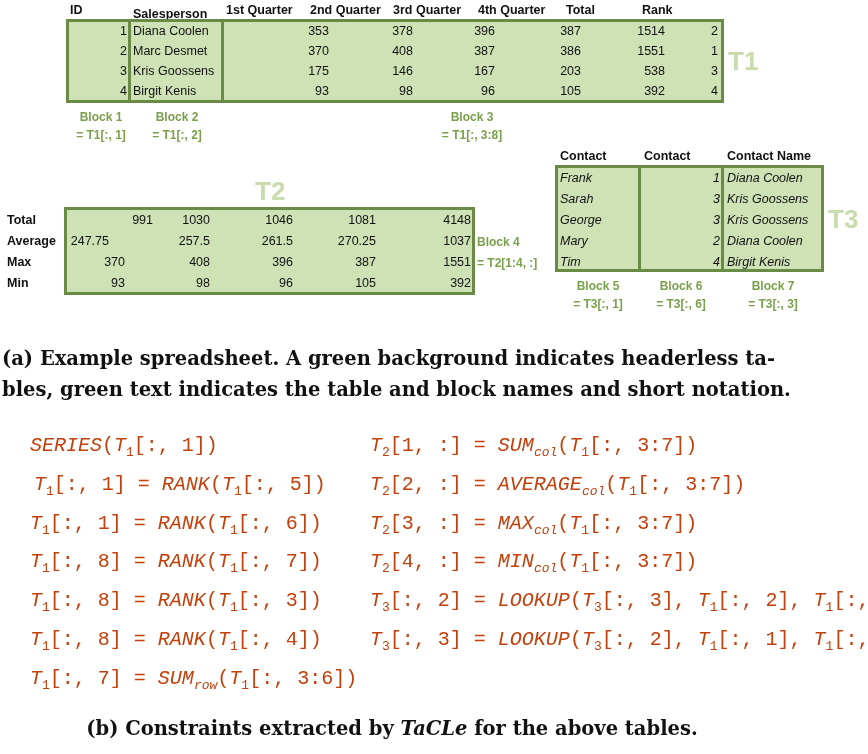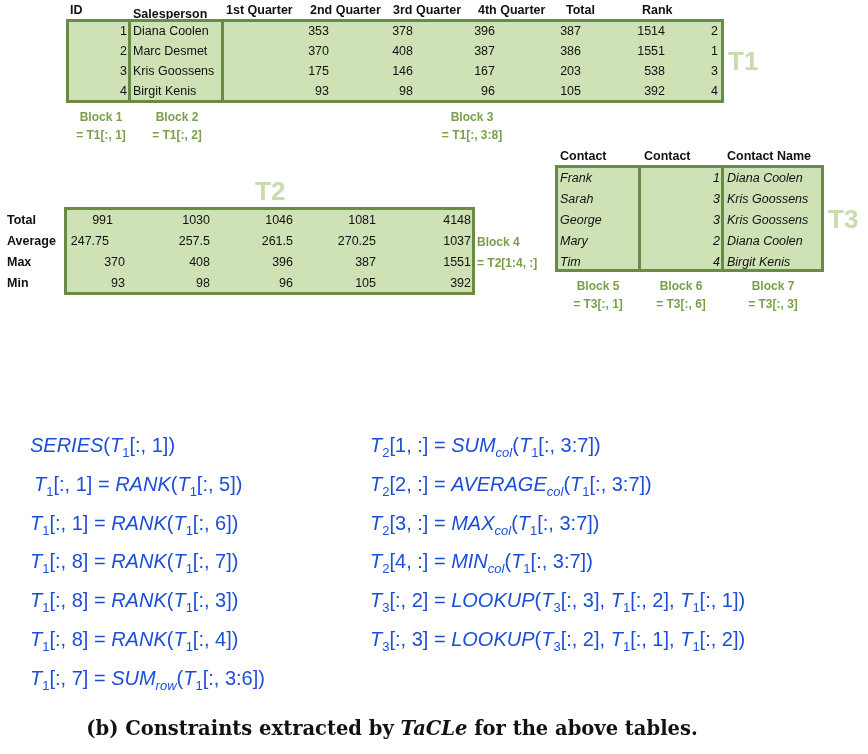--- a/index.html
+++ b/index.html
@@ -8,21 +8,21 @@
   .hdr { font-weight: bold; font-size: 12.5px; white-space: nowrap; }
   .cell { font-size: 12.5px; white-space: nowrap; line-height: 21px; }
   .r { text-align: right; }
   .l { text-align: left; }
   .box { position: absolute; background: #cfe2b6; border: 3px solid #6a8b45; box-sizing: border-box; }
   .vline { position: absolute; width: 3px; background: #6a8b45; }
   .tname { position: absolute; font-weight: bold; font-size: 26px; color: #c8dcae; }
   .blk { position: absolute; font-weight: bold; font-size: 12px; color: #7aa04c; text-align: center; line-height: 18px; white-space: nowrap; }
   .rowlabel { font-weight: bold; font-size: 12.5px; }
   .caption { position: absolute; font-family: "DejaVu Serif", "Liberation Serif", serif; font-weight: bold; font-size: 20px; line-height: 31px; color: #111; }
-  .eq { position: absolute; font-family: Liberation Sans, sans-serif; font-size: 20px; white-space: nowrap; color: #1d4ed8; }
+  .eq { position: absolute; font-family: Liberation Mono, monospace; font-size: 20px; white-space: nowrap; color: #c2410c; }
   .eq i { font-style: italic; }
   .eq sub { font-size: 13px; font-style: italic; }
 </style>
 </head>
 <body>
 
 <div>
 
   <div class="abs hdr" style="left:70px;top:3px;">ID</div>
   <div class="abs hdr" style="left:133px;top:7px;text-decoration:underline;">Salesperson</div>
@@ -96,21 +96,21 @@
   </div>
 </div>
 
 <div>
   <div class="tname" style="left:255px;top:176px;">T2</div>
   <div class="box" style="left:64px;top:207px;width:411px;height:88px;"></div>
 
   <div class="abs" style="left:7px;top:210px;width:470px;">
     <div style="position:relative;height:21px;">
       <div class="abs cell rowlabel" style="left:0;">Total</div>
-      <div class="abs cell r" style="left:48px;width:58px;">991</div>
+      <div class="abs cell r" style="left:60px;width:58px;padding-left:28px;">991</div>
       <div class="abs cell r" style="left:118px;width:85px;">1030</div>
       <div class="abs cell r" style="left:203px;width:83px;">1046</div>
       <div class="abs cell r" style="left:286px;width:83px;">1081</div>
       <div class="abs cell r" style="left:369px;width:95px;">4148</div>
     </div>
     <div style="position:relative;height:21px;">
       <div class="abs cell rowlabel" style="left:0;">Average</div>
       <div class="abs cell r" style="left:44px;width:58px;">247.75</div>
       <div class="abs cell r" style="left:118px;width:85px;">257.5</div>
       <div class="abs cell r" style="left:203px;width:83px;">261.5</div>
@@ -188,20 +188,22 @@
     <div>Block 6</div>
     <div>= T3[:, 6]</div>
   </div>
   <div class="blk" style="left:737px;top:277px;width:72px;">
     <div>Block 7</div>
     <div>= T3[:, 3]</div>
   </div>
 </div>
 
 <div class="caption" style="left:2px;top:343px;width:866px;font-size:19.5px;">
+  <div style="white-space:nowrap;">(a) Example spreadsheet. A green background indicates headerless ta-</div>
+  <div style="white-space:nowrap;">bles, green text indicates the table and block names and short notation.</div>
 </div>
 
 <div>
   <div class="eq" style="left:30px;top:434px;"><i>SERIES</i>(<i>T</i><sub style="font-style:normal">1</sub>[:, 1])</div>
   <div class="eq" style="left:34px;top:473px;"><i>T</i><sub style="font-style:normal">1</sub>[:, 1] = <i>RANK</i>(<i>T</i><sub style="font-style:normal">1</sub>[:, 5])</div>
   <div class="eq" style="left:30px;top:512px;"><i>T</i><sub style="font-style:normal">1</sub>[:, 1] = <i>RANK</i>(<i>T</i><sub style="font-style:normal">1</sub>[:, 6])</div>
   <div class="eq" style="left:30px;top:550px;"><i>T</i><sub style="font-style:normal">1</sub>[:, 8] = <i>RANK</i>(<i>T</i><sub style="font-style:normal">1</sub>[:, 7])</div>
   <div class="eq" style="left:30px;top:589px;"><i>T</i><sub style="font-style:normal">1</sub>[:, 8] = <i>RANK</i>(<i>T</i><sub style="font-style:normal">1</sub>[:, 3])</div>
   <div class="eq" style="left:30px;top:628px;"><i>T</i><sub style="font-style:normal">1</sub>[:, 8] = <i>RANK</i>(<i>T</i><sub style="font-style:normal">1</sub>[:, 4])</div>
   <div class="eq" style="left:30px;top:667px;"><i>T</i><sub style="font-style:normal">1</sub>[:, 7] = <i>SUM</i><sub>row</sub>(<i>T</i><sub style="font-style:normal">1</sub>[:, 3:6])</div>

